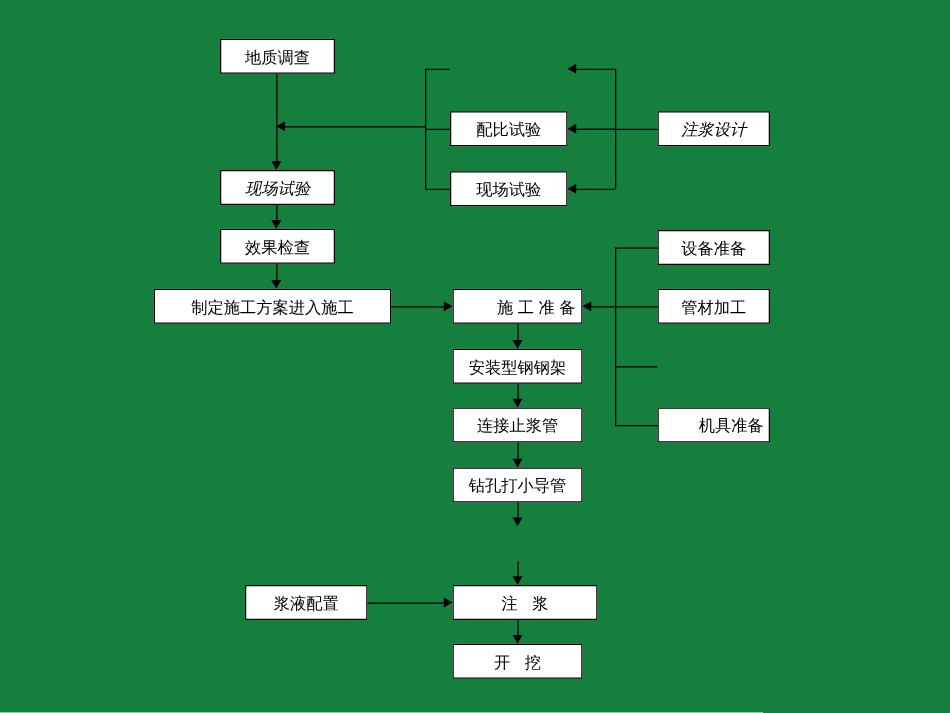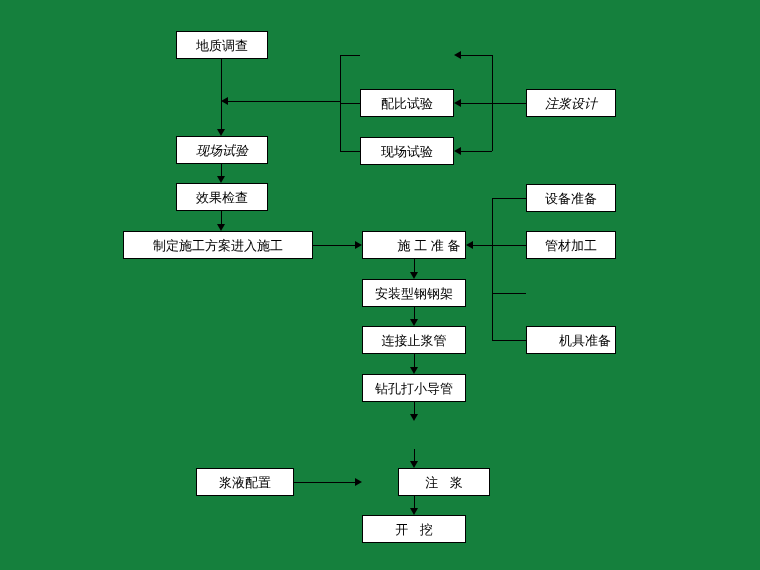--- a/index.html
+++ b/index.html
@@ -103,21 +103,21 @@
     </div>
   <div class="node" style="left:362px; top:326px; width:104px; height:28px;">
       <span>连接止浆管</span>
     </div>
   <div class="node" style="left:362px; top:374px; width:104px; height:28px;">
       <span>钻孔打小导管</span>
     </div>
   <div class="node" style="left:196px; top:468px; width:98px;  height:28px;">
       <span>浆液配置</span>
     </div>
-  <div class="node spaced" style="left:362px; top:468px; width:92px; height:28px;margin-left:36px;">
+  <div class="node spaced" style="left:362px; top:468px; width:116px; height:28px;">
       <span>注  浆</span>
     </div>
   <div class="node spaced" style="left:362px; top:515px; width:104px; height:28px;">
       <span>开  挖</span>
     </div>
 
   <div class="line vline" style="left:221px; top:59px;  height:70px;"></div>
   <div class="arrow arrow-down" style="left:216.5px; top:129px;"></div>
 
   <div class="line vline" style="left:221px; top:164px; height:12px;"></div>

